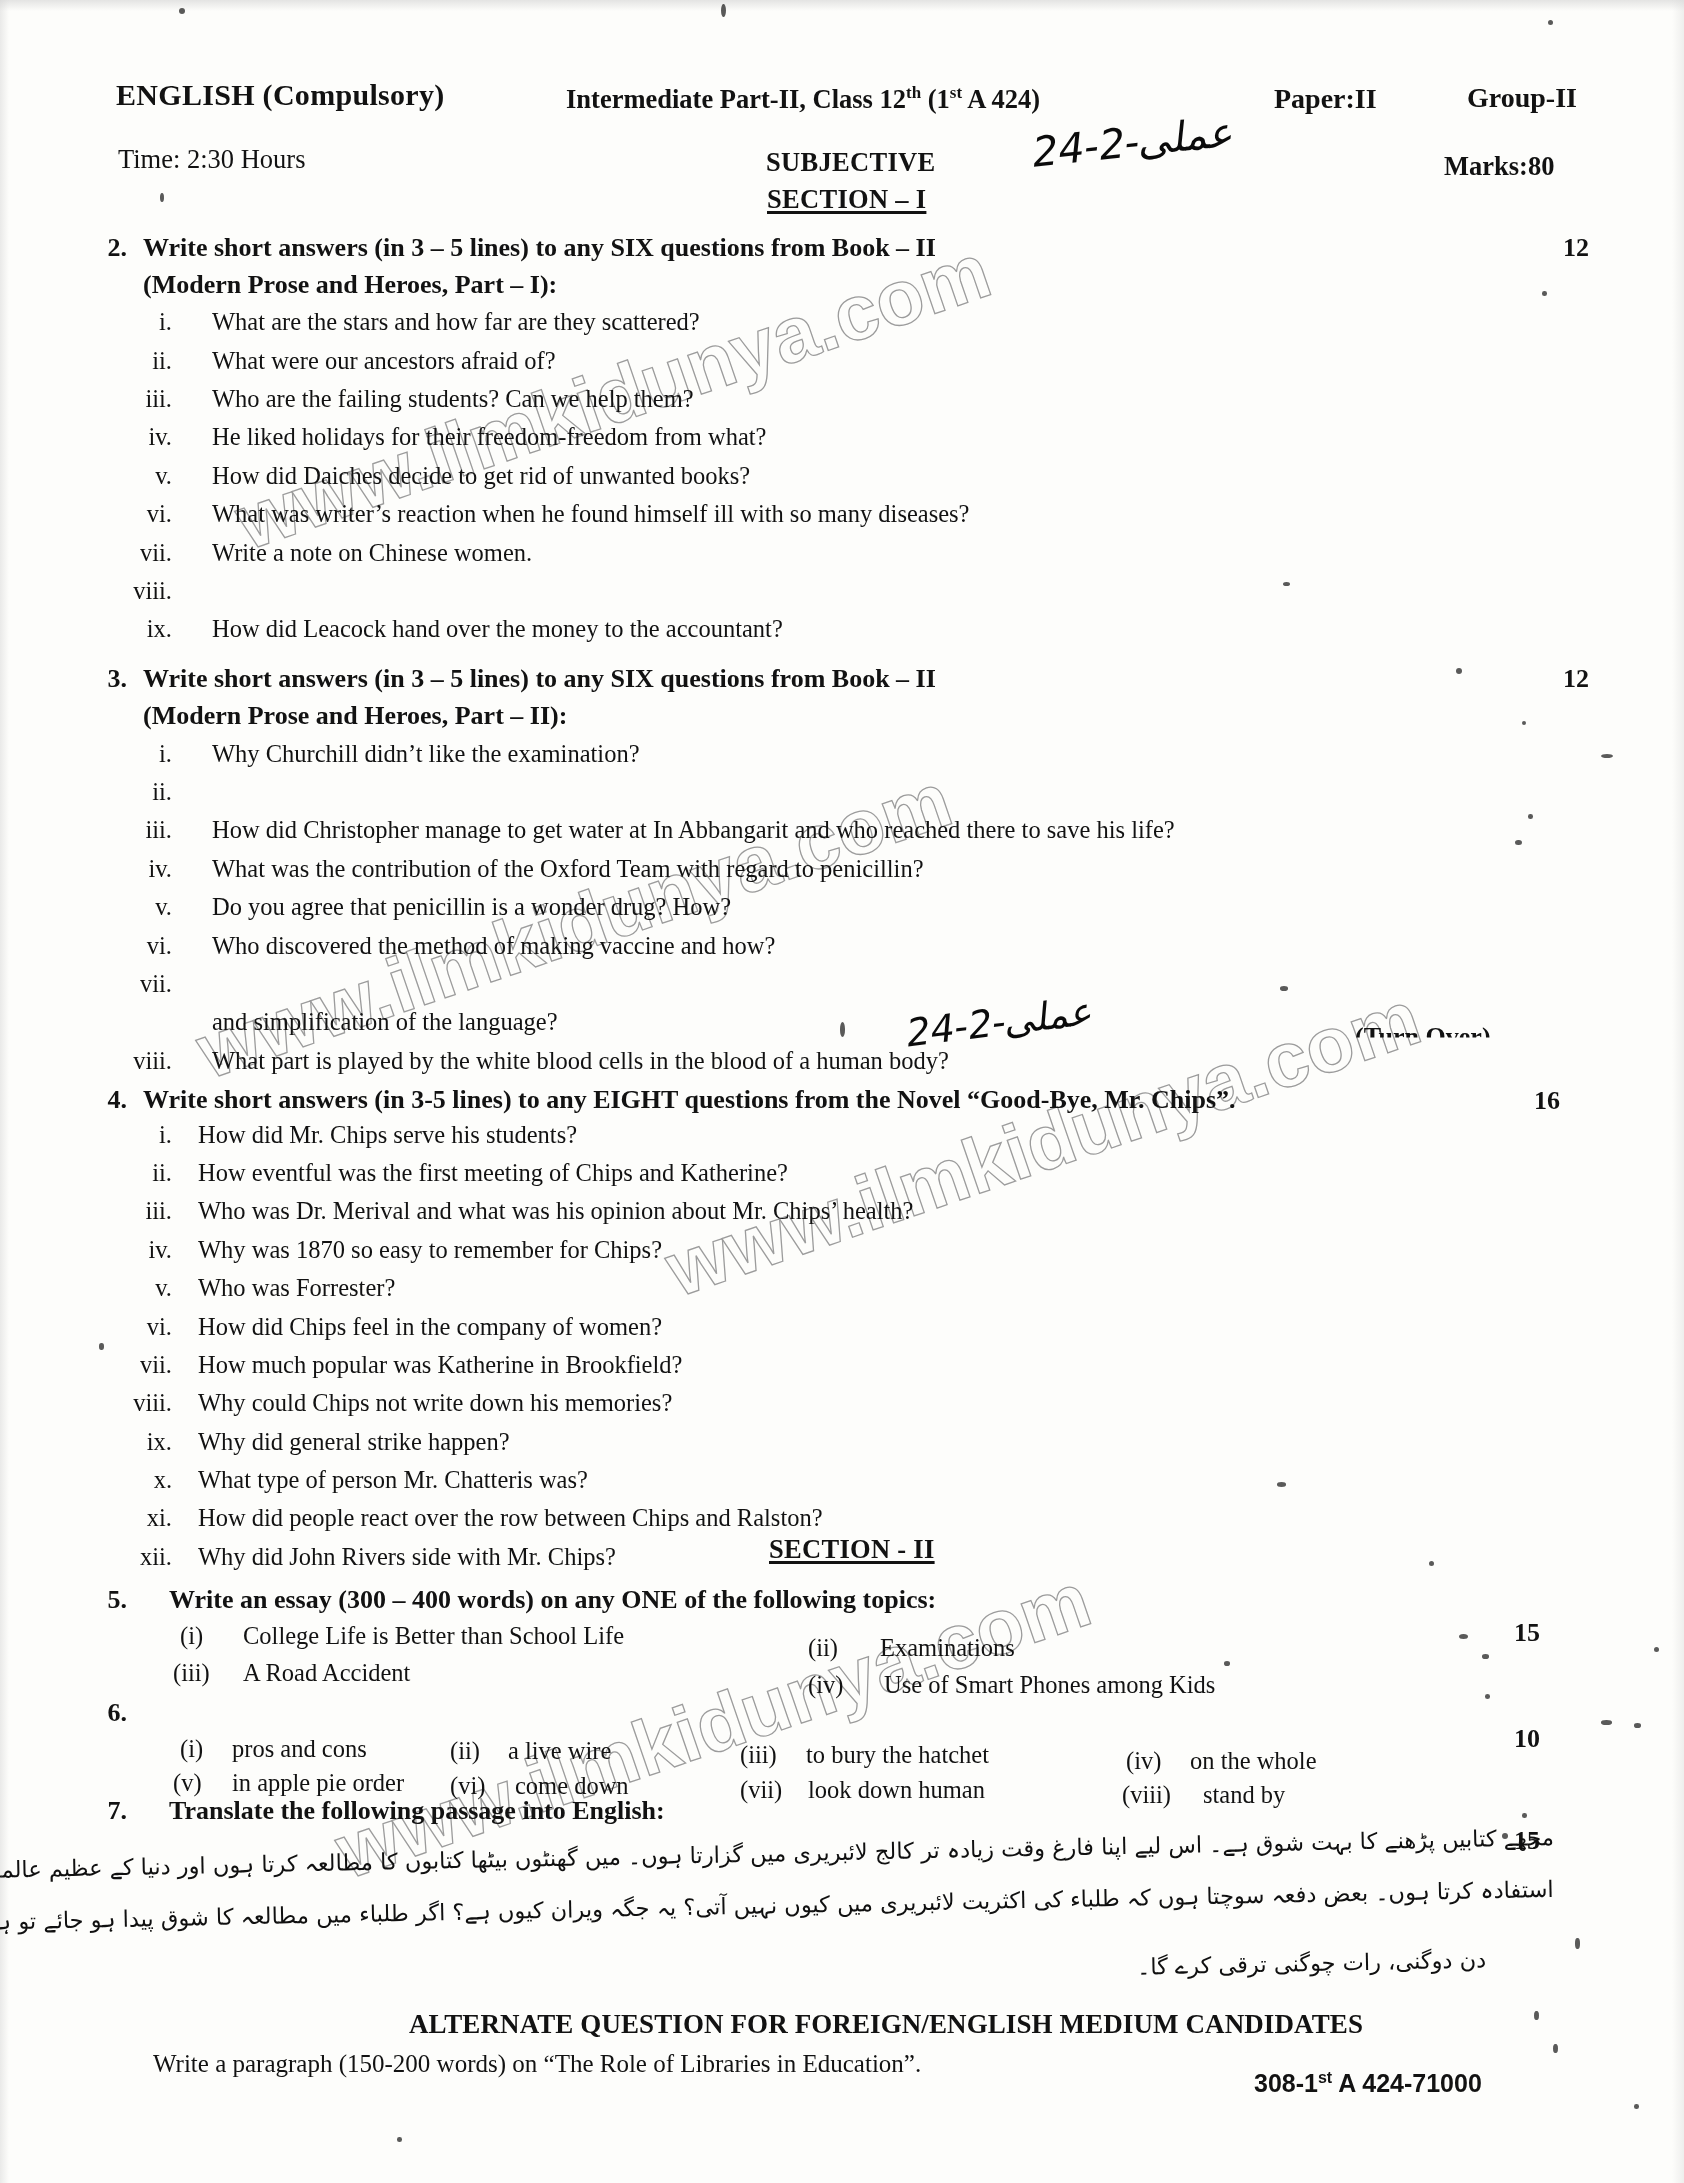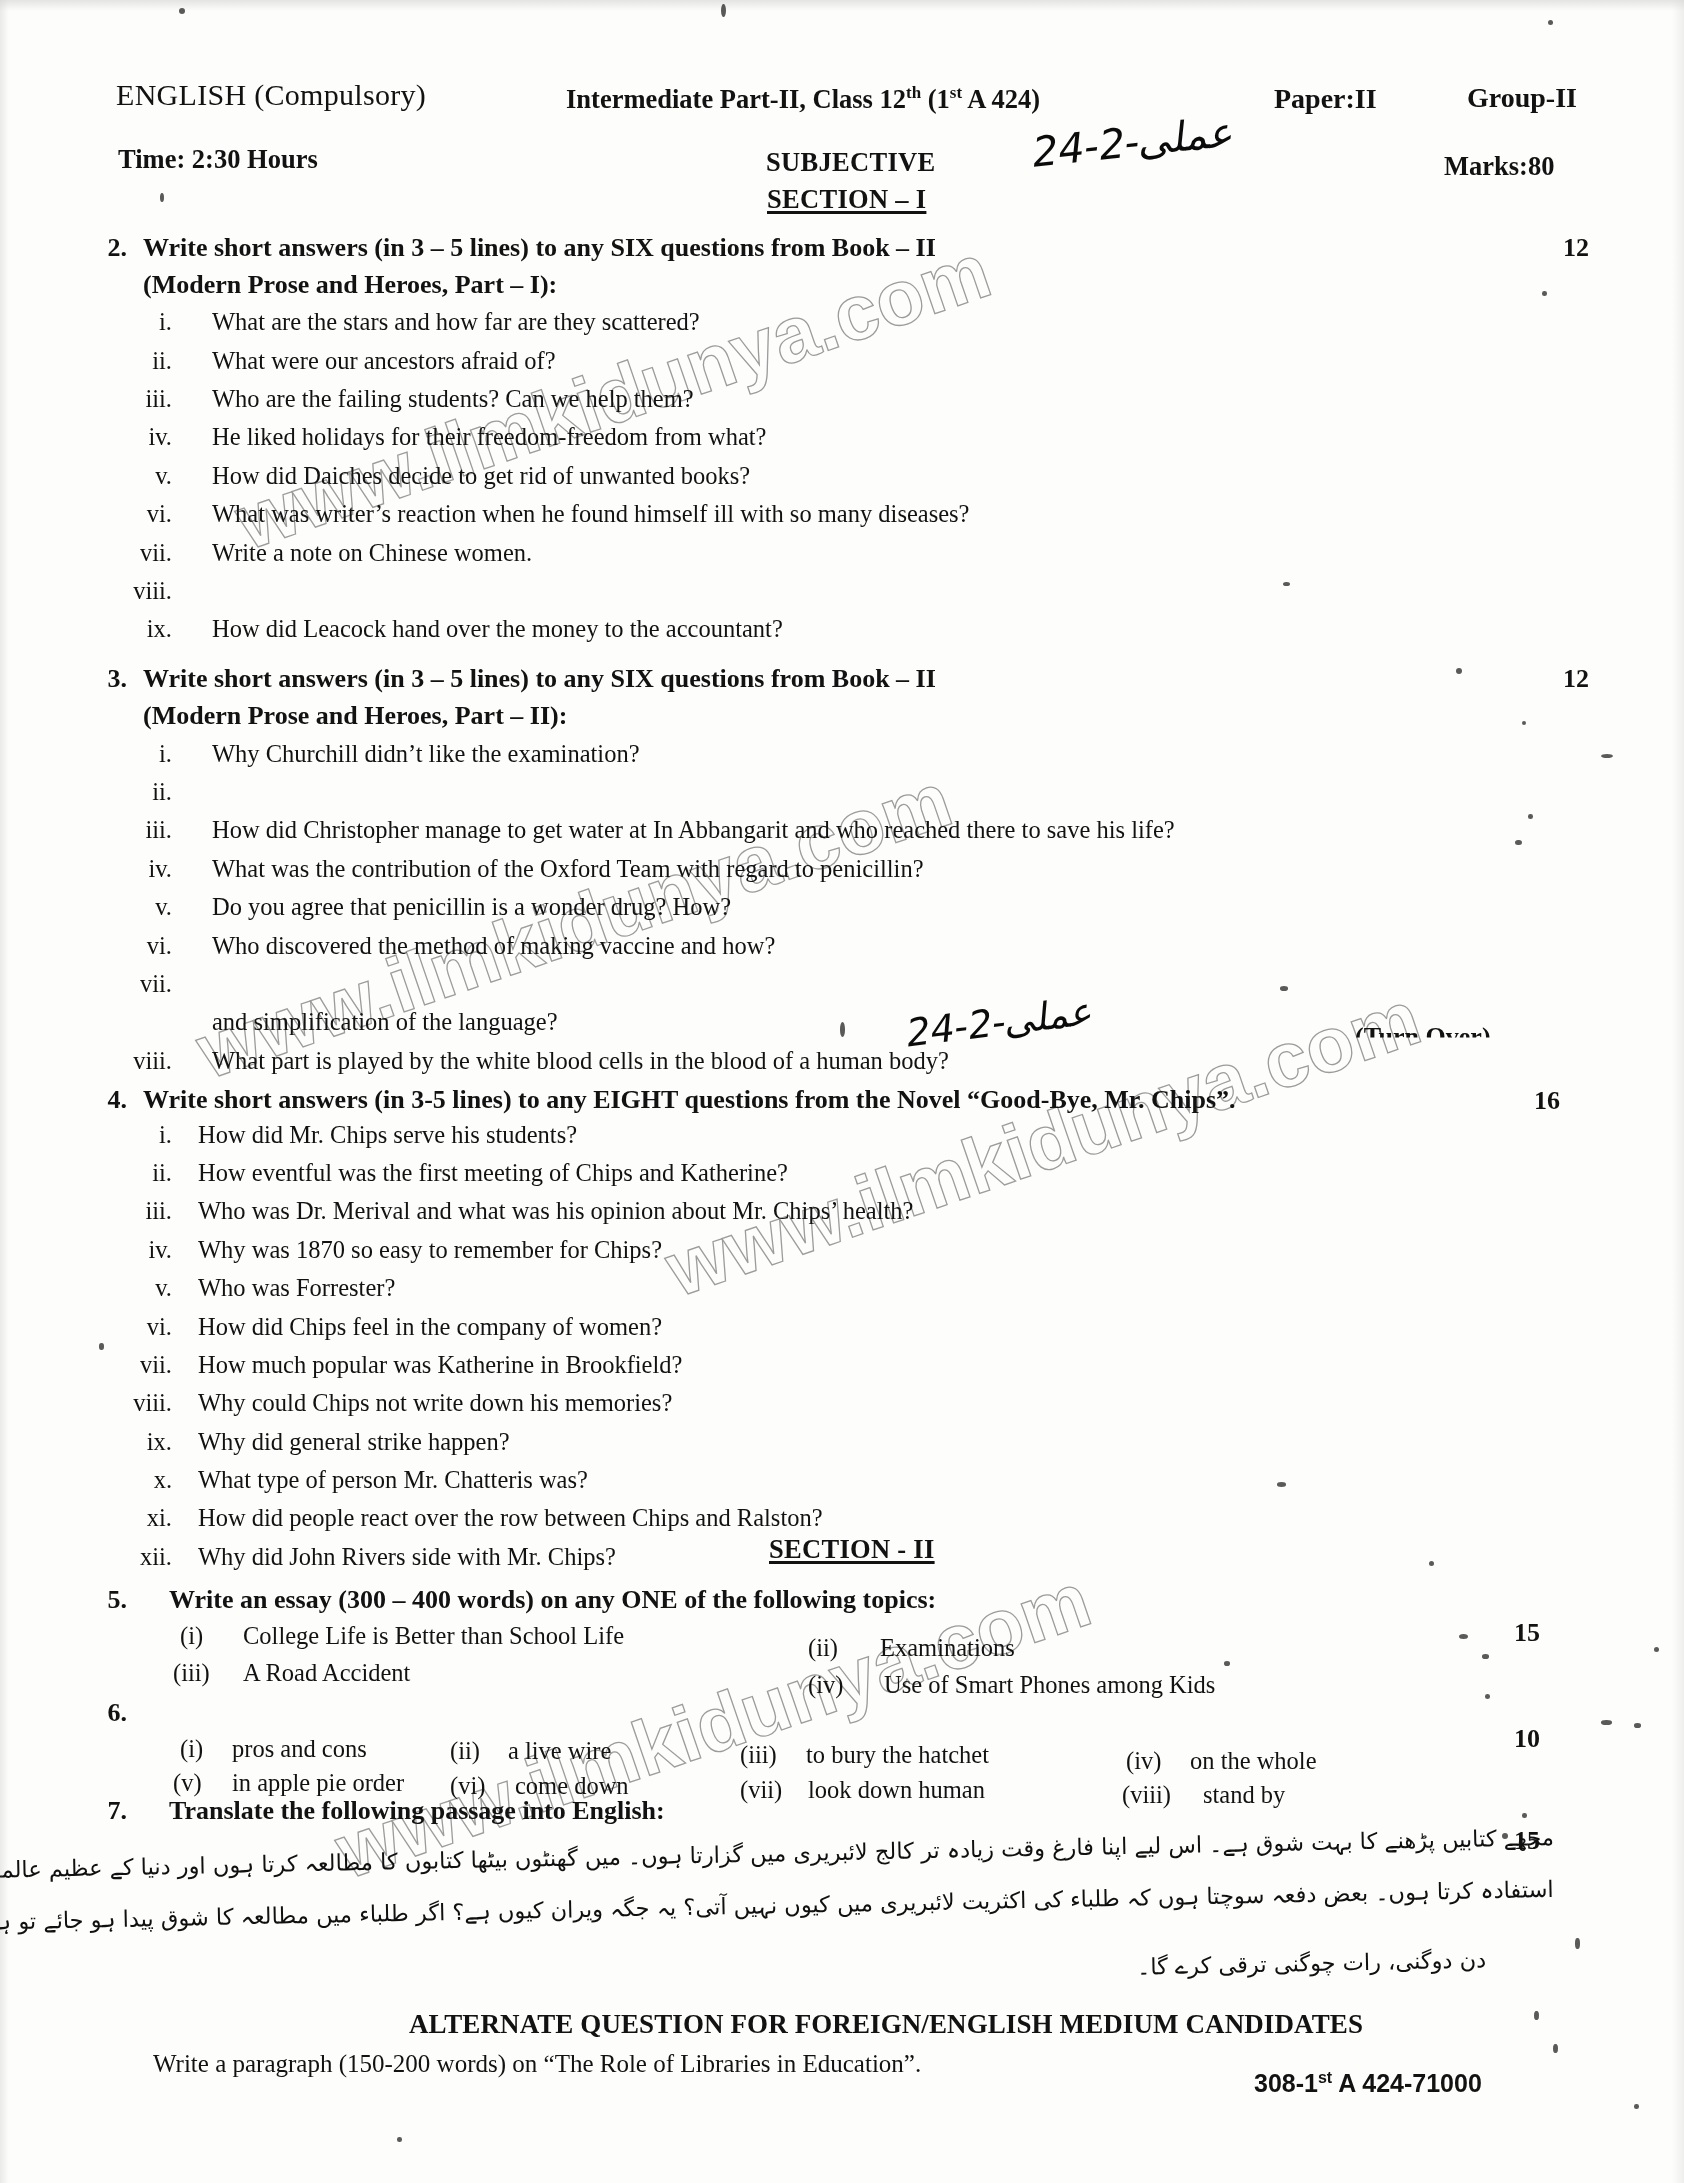--- a/index.html
+++ b/index.html
@@ -48,25 +48,25 @@
     color: transparent;
     -webkit-text-stroke: 1.3px #9c9c9c;
     white-space: nowrap;
     pointer-events: none;
     user-select: none;
   }
   .wm-1 { left: 218px; top: 351px;  font-size: 78px; transform: rotate(-19deg); }
   .wm-2 { left: 179px; top: 880px; font-size: 78px; transform: rotate(-19deg); }
   .wm-3 { left: 648px; top: 1098px; font-size: 78px; transform: rotate(-19deg); }
   .wm-4 { left: 318px; top: 1680px; font-size: 78px; transform: rotate(-19deg); }
-  .hdr-eng      { position: absolute; left: 116px;  top: 78px; font-size: 30px; font-weight: 400; letter-spacing: 0.3px; }
+  .hdr-eng      { position: absolute; left: 116px;  top: 78px; font-size: 30px; font-weight: 700; letter-spacing: 0.3px; }
   .hdr-inter    { position: absolute; left: 566px;  top: 83px; font-size: 26.5px; font-weight: 700; }
   .hdr-paper    { position: absolute; left: 1274px; top: 83px; font-size: 28px; font-weight: 700; }
   .hdr-group    { position: absolute; left: 1467px; top: 82px; font-size: 28px; font-weight: 700; }
-  .hdr-time     { position: absolute; left: 118px;  top: 144px; font-size: 26.5px; font-weight: 700; }
+  .hdr-time     { position: absolute; left: 118px;  top: 144px; font-size: 26.5px; font-weight: 400; }
   .hdr-subj     { position: absolute; left: 766px; top: 147px; font-size: 26.5px; font-weight: 700; letter-spacing: 0.3px; }
   .hdr-marks    { position: absolute; left: 1444px; top: 151px; font-size: 26.5px; font-weight: 700; }
   .sup { font-size: .64em; vertical-align: super; }
 
   
   .hand {
     position: absolute;
     font-family: "DejaVu Sans", sans-serif;
     color: #0b0b0b;
     white-space: nowrap;

